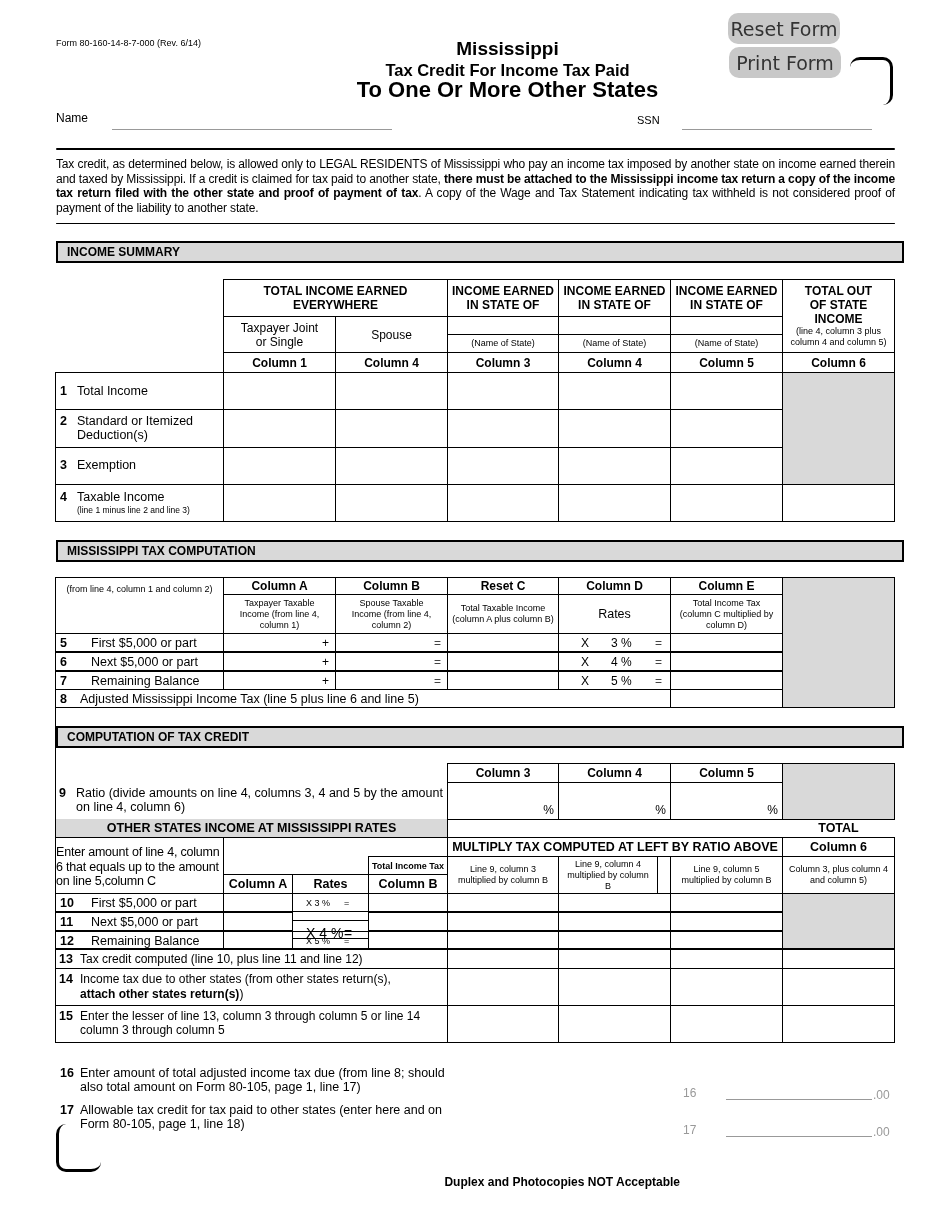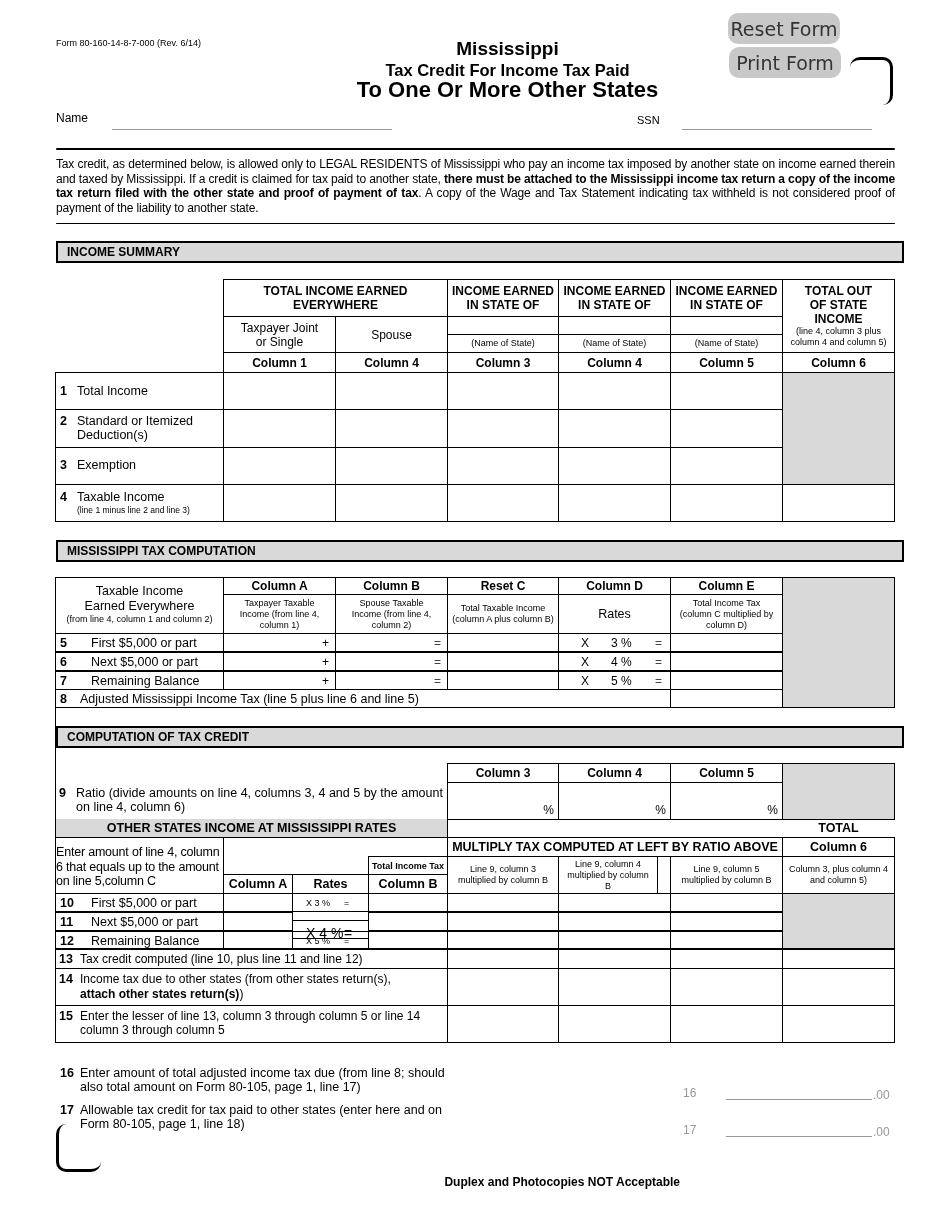--- a/index.html
+++ b/index.html
@@ -112,21 +112,20 @@
       <input class="cell" style="left: 670px; top: 484px; width: 113px; height: 38px;">
     </div>
   <div class="cell gray" style="left:782px;top:372px;width:113px;height:113px;"></div>
   <input class="cell" style="left: 782px; top: 484px; width: 113px; height: 38px;">
 </div>
 
 <div class="sect" style="top:540px;">MISSISSIPPI TAX COMPUTATION</div>
 
 <div>
   <div class="cell c" style="left:55px;top:577px;width:169px;height:57px;padding-top:6px;">
-    <div style="font-size:12.5px;line-height:15px;padding:0 28px;">Taxable Income Earned Everywhere</div>
     <div class="small">(from line 4, column 1 and column 2)</div>
   </div>
   <div class="cell mid b" style="left:223px;top:577px;width:113px;height:18px;font-size:12px;">Column A</div>
   <div class="cell mid b" style="left:335px;top:577px;width:113px;height:18px;font-size:12px;">Column B</div>
   <div class="cell mid b" style="left:447px;top:577px;width:112px;height:18px;font-size:12px;">Reset C</div>
   <div class="cell mid b" style="left:558px;top:577px;width:113px;height:18px;font-size:12px;">Column D</div>
   <div class="cell mid b" style="left:670px;top:577px;width:113px;height:18px;font-size:12px;">Column E</div>
   <div class="cell mid c small" style="left:223px;top:594px;width:113px;height:40px;padding:0 14px;">Taxpayer Taxable Income (from line 4, column 1)</div>
   <div class="cell mid c small" style="left:335px;top:594px;width:113px;height:40px;padding:0 14px;">Spouse Taxable Income (from line 4, column 2)</div>
   <div class="cell mid c small" style="left:447px;top:594px;width:112px;height:40px;padding:0 1px;">Total Taxable Income (column A plus column B)</div>

